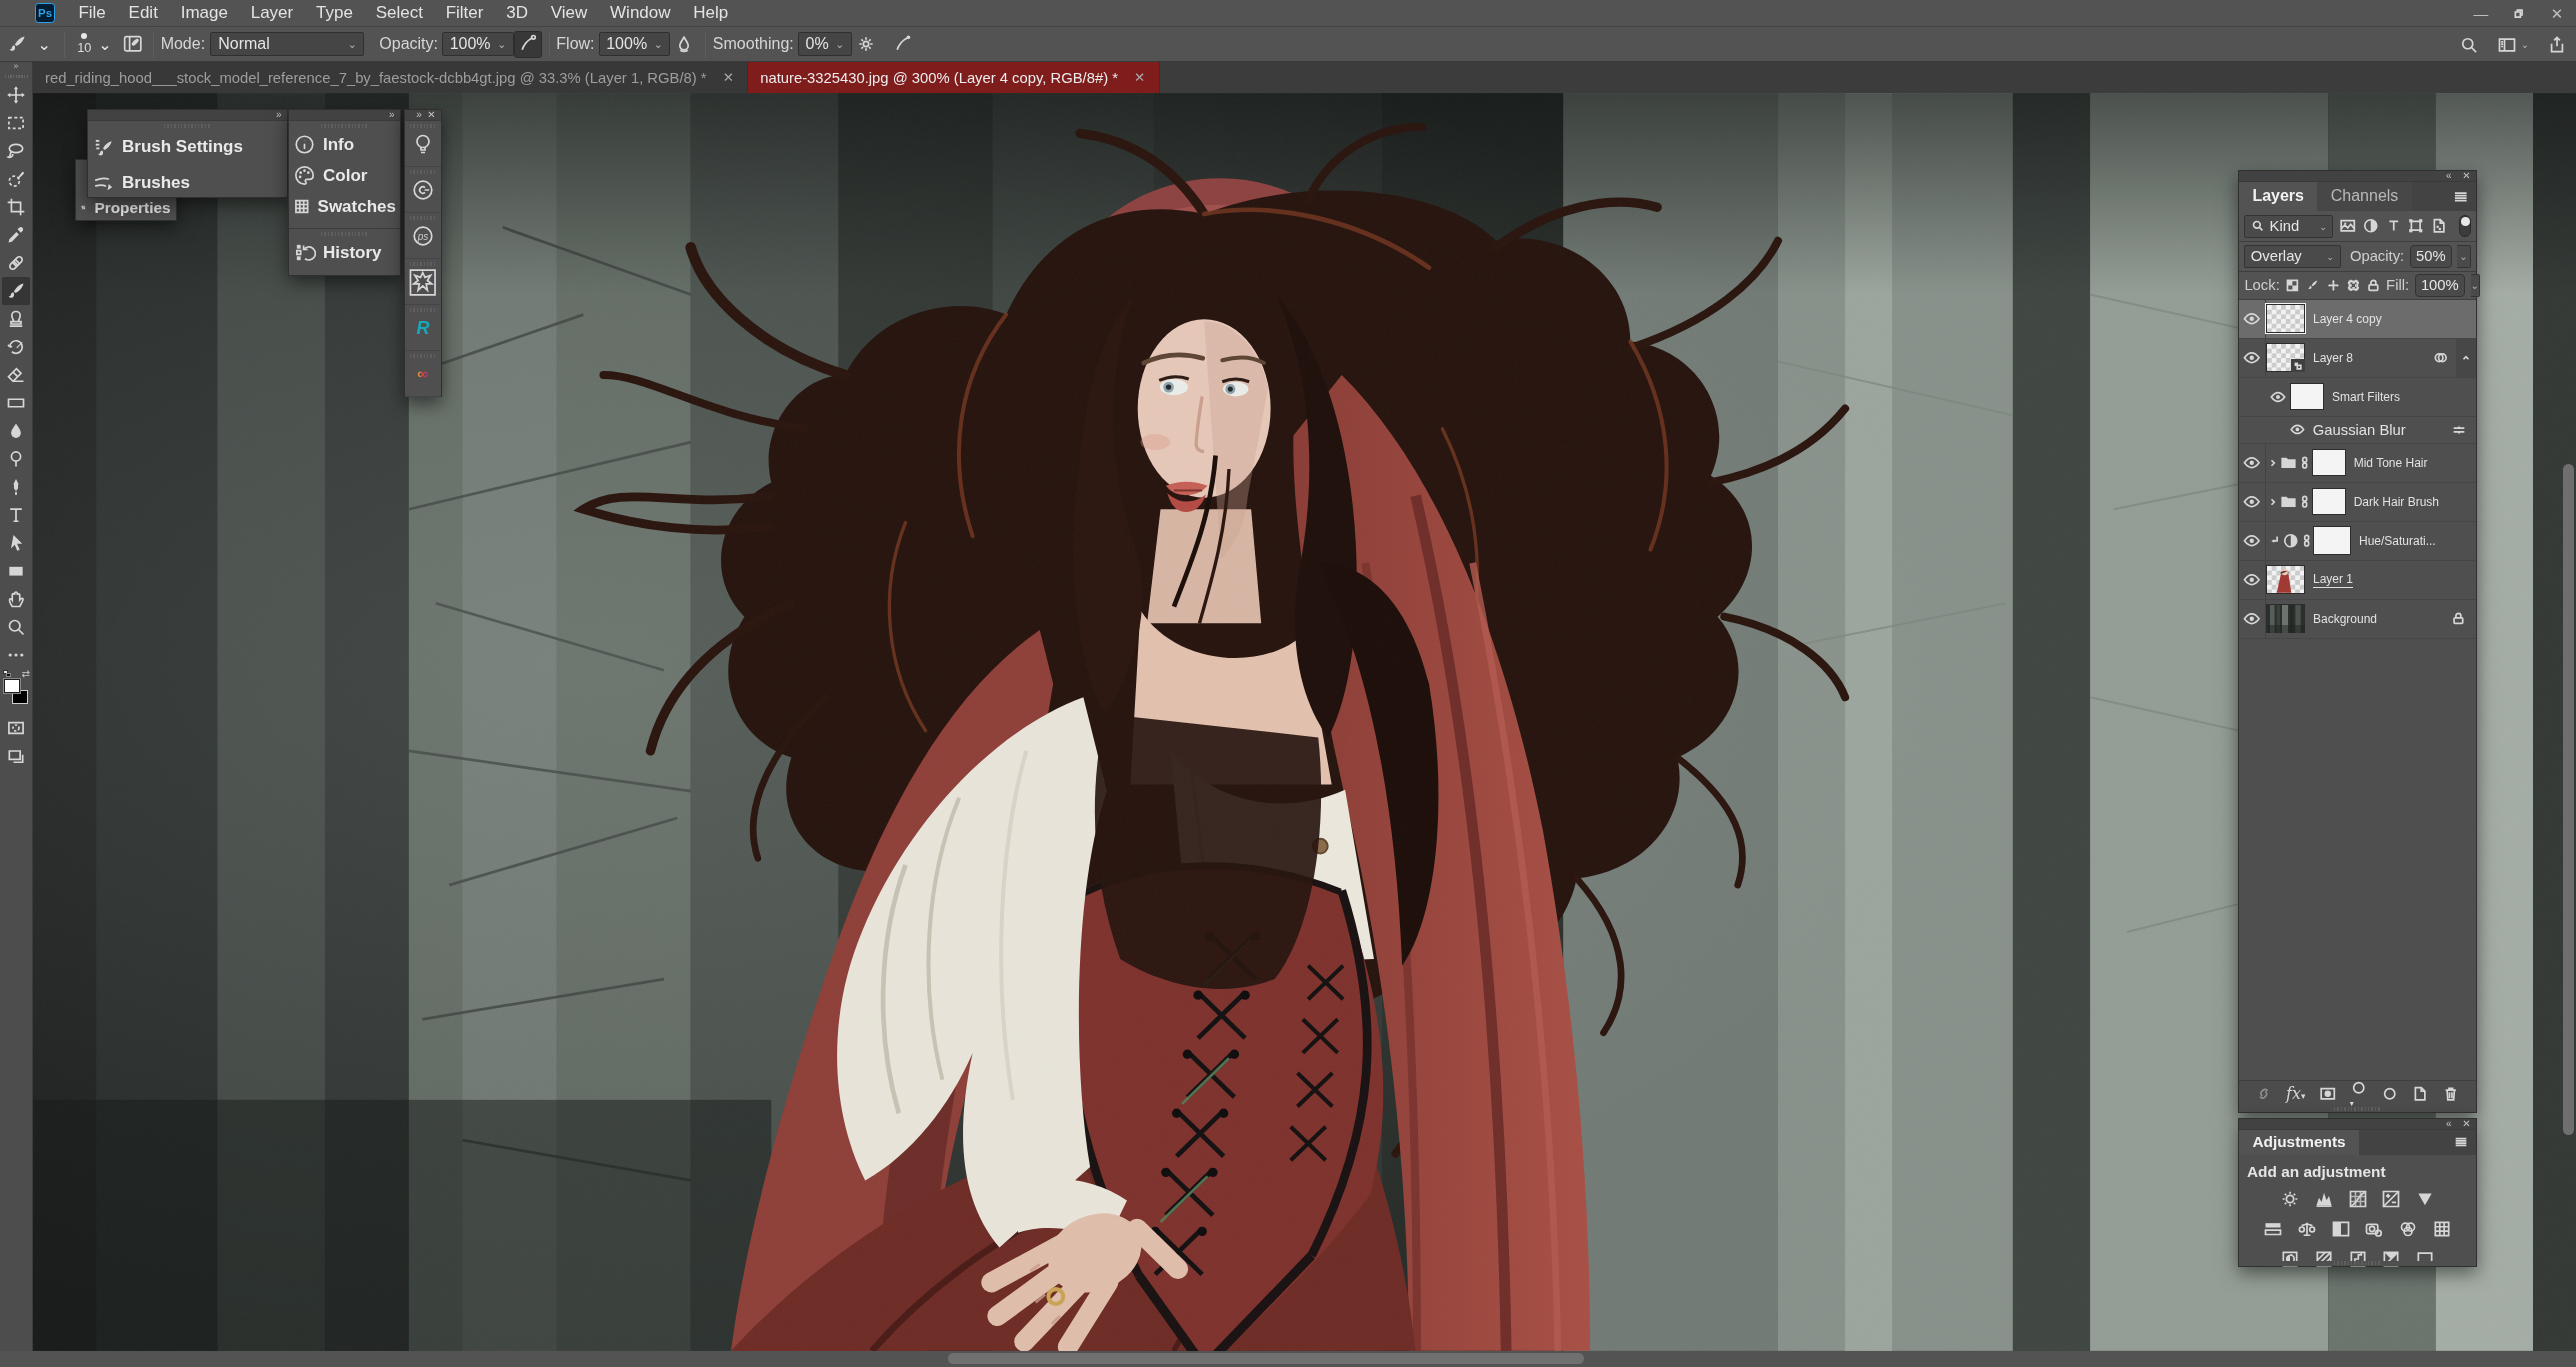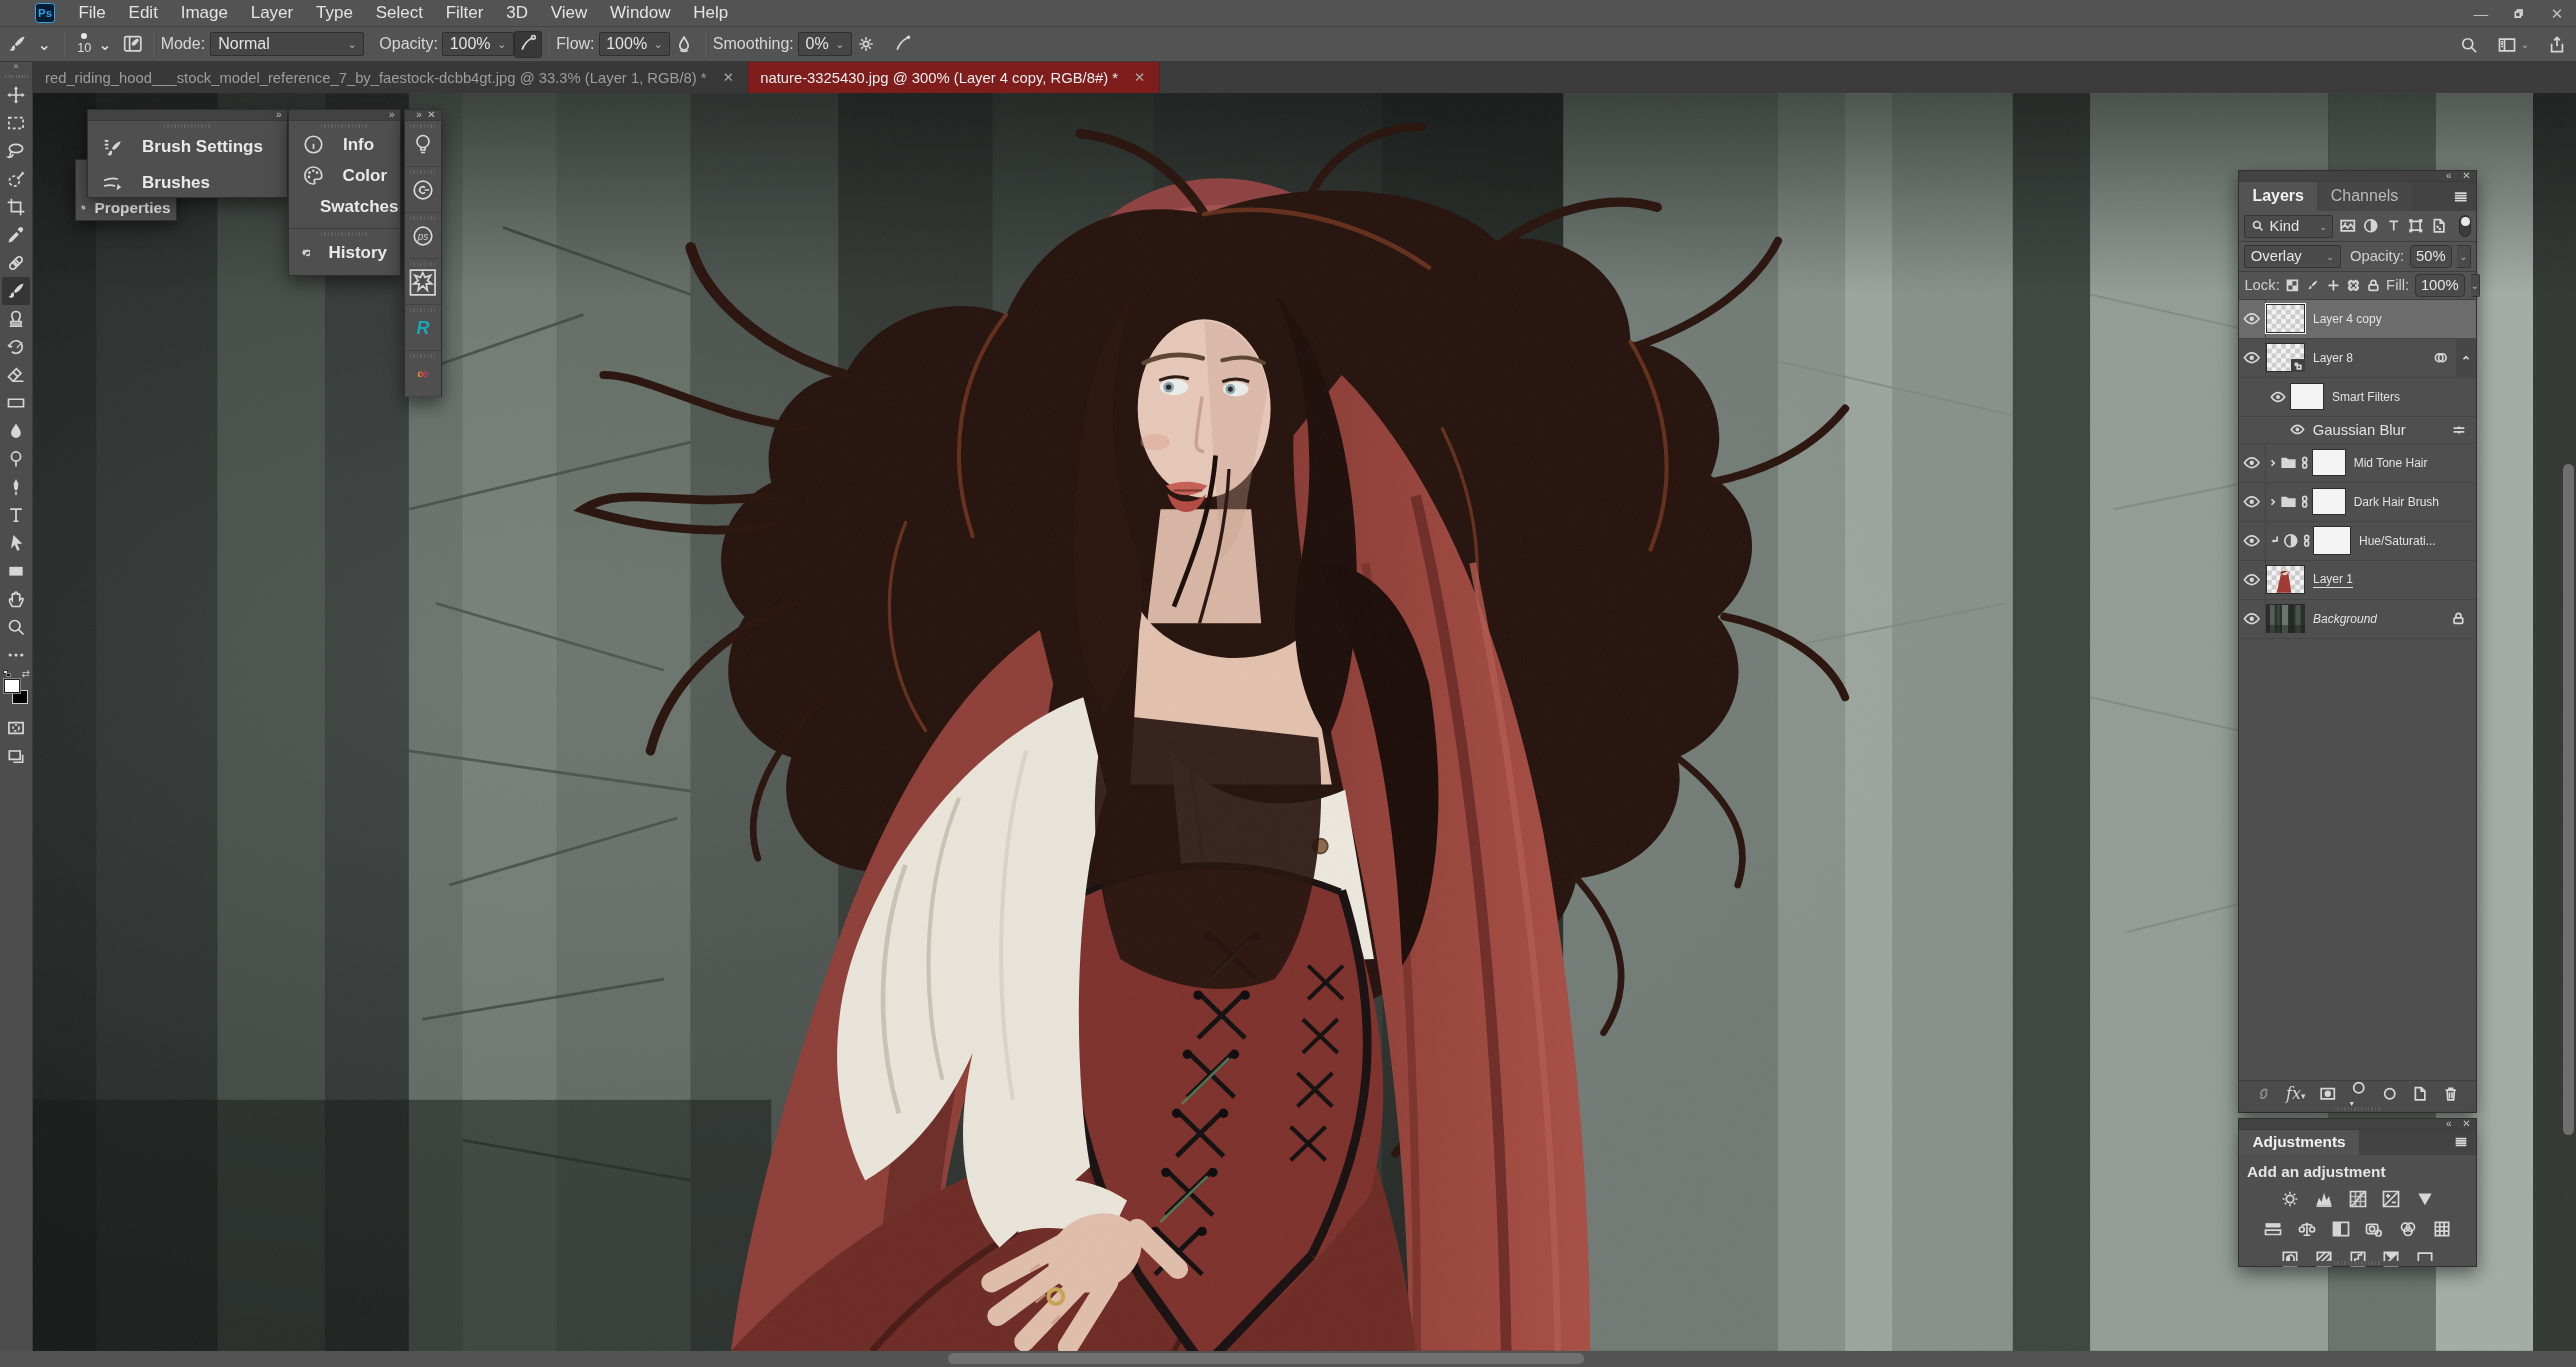--- a/index.html
+++ b/index.html
@@ -40,21 +40,21 @@
   .fgbg{position:relative;width:28px;height:35px;margin-top:4px;}
   .fg-sw{position:absolute;left:2px;top:6.7px;width:16px;height:13.4px;background:#fff;border:0.7px solid #1e1e1e;outline:0.7px solid #888;z-index:2;}
   .bg-sw{position:absolute;left:10px;top:17.5px;width:16px;height:13.4px;background:#000;border:0.7px solid #cfcfcf;}
   .mini-def{position:absolute;left:1.3px;top:-2.7px;width:8.7px;height:7.4px;}
   .mini-def .a{position:absolute;left:0;top:0;width:4.7px;height:4px;background:#e8e8e8;border:0.7px solid #333;}
   .mini-def .b{position:absolute;left:2.7px;top:2.7px;width:4.7px;height:4px;background:#111;border:0.7px solid #888;}
   .mini-swap{position:absolute;right:0;top:-4.7px;color:#c9c9c9;font-size:10px;}
   
   .panel{position:absolute;background:#4f4f4f;border:0.7px solid #303030;box-shadow:0 6.7px 17.5px rgba(0,0,0,.5);}
   .p-head{height:10.7px;background:#424242;border-bottom:0.7px solid #3a3a3a;color:#c3c3c3;font-size:10px;display:flex;justify-content:flex-end;align-items:center;gap:9.4px;padding:0 5.4px;}
-  .collapse-row{display:flex;align-items:center;gap:18px;padding:0 13px;color:#e9e9e9;font-weight:bold;font-size:17px;}
+  .collapse-row{display:flex;align-items:center;gap:7px;padding:0 4px;color:#e9e9e9;font-weight:bold;font-size:17px;}
   .pgrip{width:47px;height:4px;margin:3.4px auto 1.3px;background:repeating-linear-gradient(90deg,#5f5f5f 0 1.3px,transparent 1.3px 3.4px);}
   .icon-cell{width:100%;display:flex;flex-direction:column;align-items:center;}
   .icon-cell .box{width:29.5px;height:29.5px;border-radius:2.7px;display:flex;align-items:center;justify-content:center;overflow:hidden;}
   
   .lp{left:2238px;top:170px;width:239px;height:943px;}
   .lp-tabs{height:29.5px;background:#434343;display:flex;align-items:flex-end;position:relative;}
   .lp-tab{height:29.5px;display:flex;align-items:center;padding:0 13.4px;font-size:16px;}
   .lp-tab.on{background:#535353;color:#f1f1f1;font-weight:bold;}
   .lp-tab.off{color:#b9b9b9;background:#474747;}
   .lp-burger{position:absolute;right:6.7px;top:6.7px;}
@@ -66,21 +66,21 @@
   .lrow{position:relative;display:flex;align-items:center;height:39px;border-bottom:0.7px solid #464646;color:#e2e2e2;font-size:12px;}
   .lrow.sel{background:#6c6c6c;}
   .eyecell{width:27px;align-self:stretch;display:flex;align-items:center;justify-content:center;border-right:0.7px solid #434343;flex:none;}
   .thumb{width:39px;height:29.5px;border:0.7px solid #2c2c2c;flex:none;position:relative;background:#fff;}
   .thumb.checker{background-image:linear-gradient(45deg,#c9c9c9 25%,transparent 25%,transparent 75%,#c9c9c9 75%),linear-gradient(45deg,#c9c9c9 25%,#f2f2f2 25%,#f2f2f2 75%,#c9c9c9 75%);background-size:9.4px 9.4px;background-position:0 0,4.7px 4.7px;background-color:#f2f2f2;}
   .thumb.sel-th{outline:1.3px solid #f5f5f5;}
   .thumb.mask{width:34px;height:27px;background:#f4f4f4;}
   .so-badge{position:absolute;right:-0.7px;bottom:-0.7px;width:13.4px;height:13.4px;background:#3f3f3f;display:flex;align-items:center;justify-content:center;}
   .lname{margin-left:8px;white-space:nowrap;overflow:hidden;}
   .lname.u{border-bottom:1.3px solid #dedede;padding-bottom:0.7px;}
-  .lname.i{font-style:italic;}
+  .lname.i{}
   .rownotch{position:absolute;right:0;top:0;width:20px;height:100%;background:#474747;display:flex;align-items:center;justify-content:center;}
   .lp-bottom{position:absolute;left:0;right:0;bottom:5.4px;height:27px;border-top:0.7px solid #3e3e3e;display:flex;align-items:center;justify-content:center;gap:13.4px;background:#4c4c4c;}
   .lp-footgrip{position:absolute;left:0;right:0;bottom:0;height:5.4px;background:#4c4c4c;}
   
   .ap{left:2238px;top:1118px;width:239px;height:149px;}
   .ap-body{padding:4px 8px;}
   .ap-title{color:#e5e5e5;font-weight:bold;font-size:15.4px;margin:4px 0 6.7px;}
   .ap-row{display:flex;justify-content:center;gap:10.7px;margin-bottom:6.7px;}
   .ap-ic{width:23px;height:23px;display:flex;align-items:center;justify-content:center;}
   

